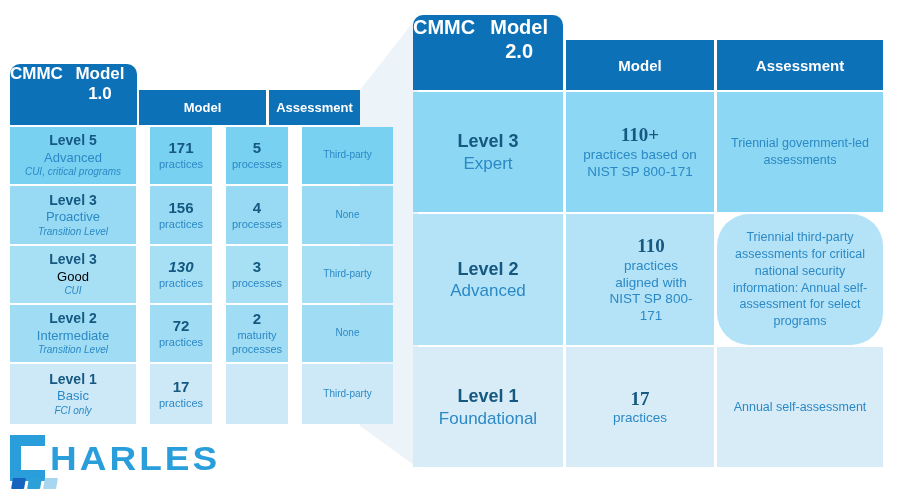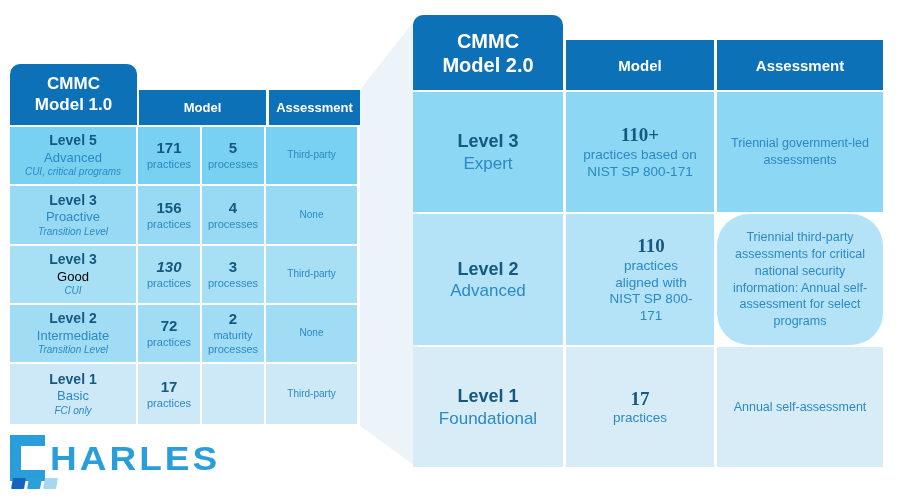--- a/index.html
+++ b/index.html
@@ -8,41 +8,41 @@
     font-family:"Liberation Sans",sans-serif;overflow:hidden;
   }
   
   .wedge{
     position:absolute;left:360px;top:14px;width:58px;height:456px;
     clip-path:polygon(0 76px,100% 2px,100% 454px,0 412px);
   }
   
   .tab{
     position:absolute;color:#fff;font-weight:bold;text-align:center;
-    display:flex;flex-direction:column;justify-content:center;
+    display:flex;flex-direction:row;justify-content:center;
     border-radius:10px 10px 0 0;line-height:1.2;
   }
   .tab-left{left:10px;top:64px;width:127px;height:61px;font-size:17px;}
   .tab-right{left:413px;top:15px;width:150px;height:75px;font-size:20px;}
   
   .colhead{
     position:absolute;color:#fff;font-weight:bold;text-align:center;
     display:flex;align-items:center;justify-content:center;
   }
   .lh-model{left:139px;top:90px;width:127px;height:35px;font-size:13px;}
   .lh-assess{left:269px;top:90px;width:91px;height:35px;font-size:13px;}
   .rh-model{left:566px;top:40px;width:148px;height:50px;font-size:15px;}
   .rh-assess{left:717px;top:40px;width:166px;height:50px;font-size:15px;}
   
   .body-grid{position:absolute;display:grid;}
   #left-body{
     left:10px;top:127px;width:350px;height:297px;
     grid-template-columns:126px 62px 62px 91px;
     grid-template-rows:57px 58px 57px 57px 60px;
-    gap:2px 2px;
+    gap:2px 14px;
   }
   #right-body{
     left:413px;top:92px;width:470px;height:375px;
     grid-template-columns:150px 148px 166px;
     grid-template-rows:120px 131px 120px;
     gap:2px 3px;
   }
   .cell{
     display:flex;flex-direction:column;align-items:center;justify-content:center;
     text-align:center;line-height:1.25;

